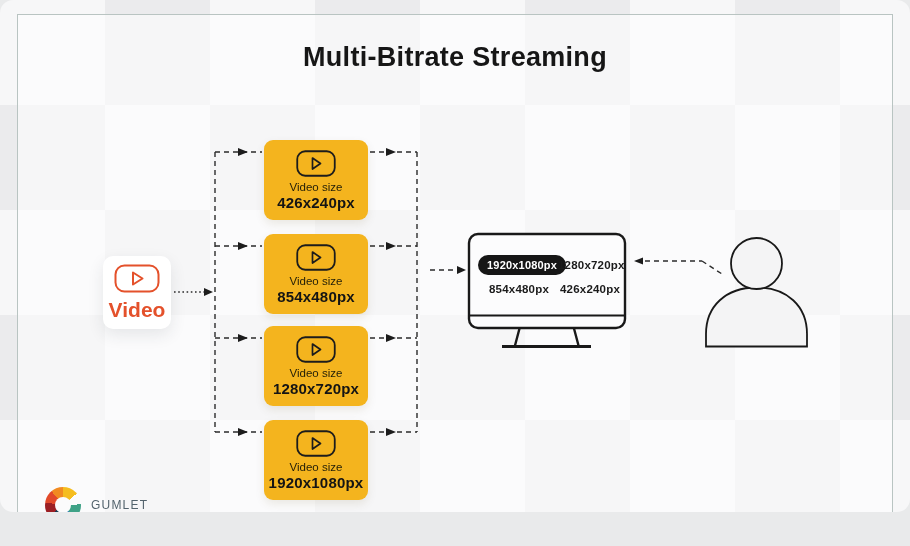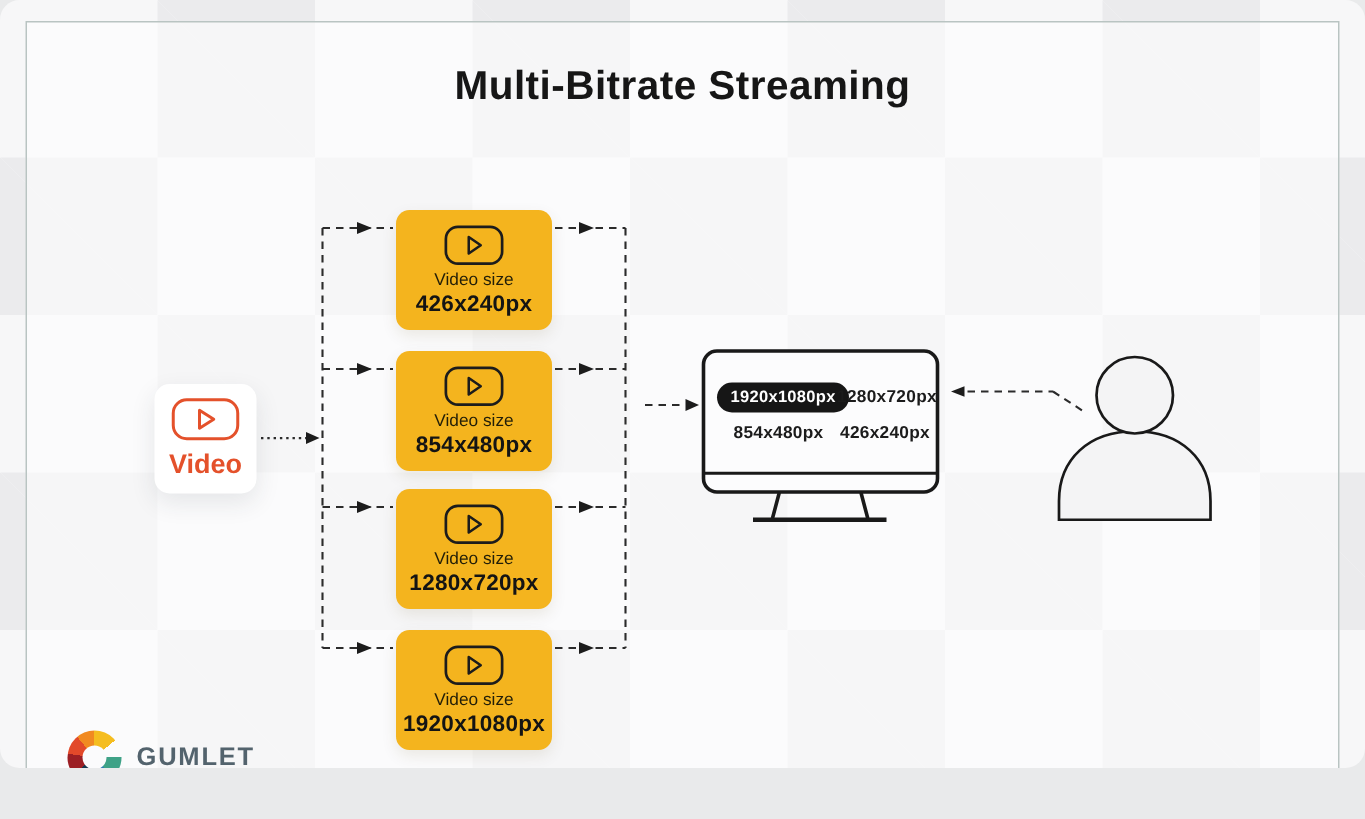--- a/index.html
+++ b/index.html
@@ -21,21 +21,21 @@
     position:absolute;left:0;right:0;top:42px;text-align:center;
     font-size:27px;font-weight:700;color:#161616;letter-spacing:.3px;
   }
   
   .video-box{
     position:absolute;left:103px;top:256px;width:68px;height:73px;
     background:#ffffff;border-radius:10px;
     box-shadow:0 6px 16px rgba(40,50,60,.10);
     display:flex;flex-direction:column;align-items:center;justify-content:center;gap:5px;
   }
-  .video-box .label{font-size:18px;font-weight:700;color:#E4512B;}
+  .video-box .label{font-size:21px;font-weight:700;color:#E4512B;}
   
   .rendition{
     position:absolute;left:264px;width:104px;height:80px;
     background:#F4B41E;border-radius:9px;
     box-shadow:0 4px 10px rgba(90,70,0,.10);
     display:flex;flex-direction:column;align-items:center;justify-content:center;gap:1px;margin-top:28px;
   }
   .rendition .icon{margin-bottom:3px;}
   .rendition .size-label{font-size:11.5px;color:#221e08;}
   .rendition .res{font-size:15px;font-weight:700;color:#141414;letter-spacing:.2px;}
@@ -57,21 +57,21 @@
   .logo-mark{
     position:relative;width:36px;height:36px;border-radius:50%;
     background:conic-gradient(#F5BD1F 0deg 50deg, rgba(255,255,255,0) 50deg 88deg,
       #3FA287 88deg 138deg, #2F7CB5 138deg 184deg, #16384E 184deg 232deg,
       #9C1F24 232deg 278deg, #E2492A 278deg 320deg, #F18A21 320deg 360deg);
   }
   .logo-mark::after{
     content:"";position:absolute;left:10px;top:10px;width:16px;height:16px;
     background:#fbfbfc;border-radius:50%;
   }
-  .wordmark{font-size:17px;font-weight:700;color:#53636D;letter-spacing:1.2px;}
+  .wordmark{font-size:12px;font-weight:400;color:#53636D;letter-spacing:1.2px;}
 </style>
 </head>
 <body>
 
 <div class="canvas">
   <div class="card"></div>
 
   <div class="title">Multi-Bitrate Streaming</div>
 
   <svg class="overlay" width="910" height="546" viewBox="0 0 910 546">

